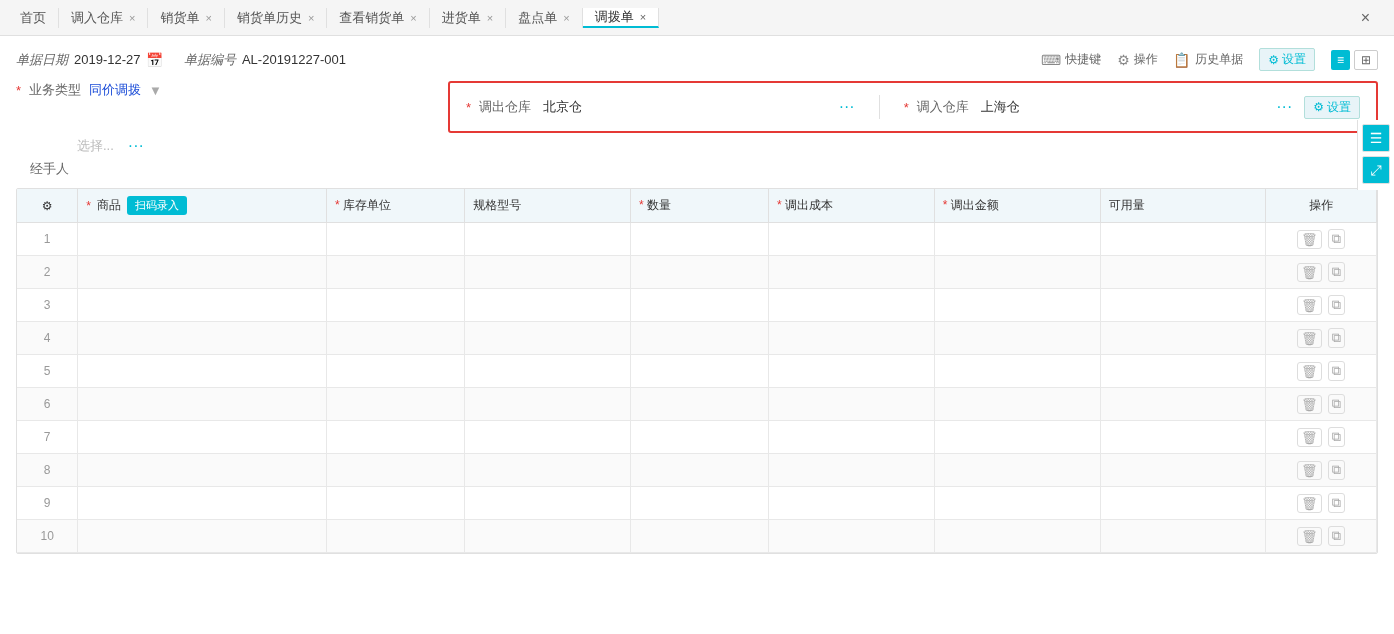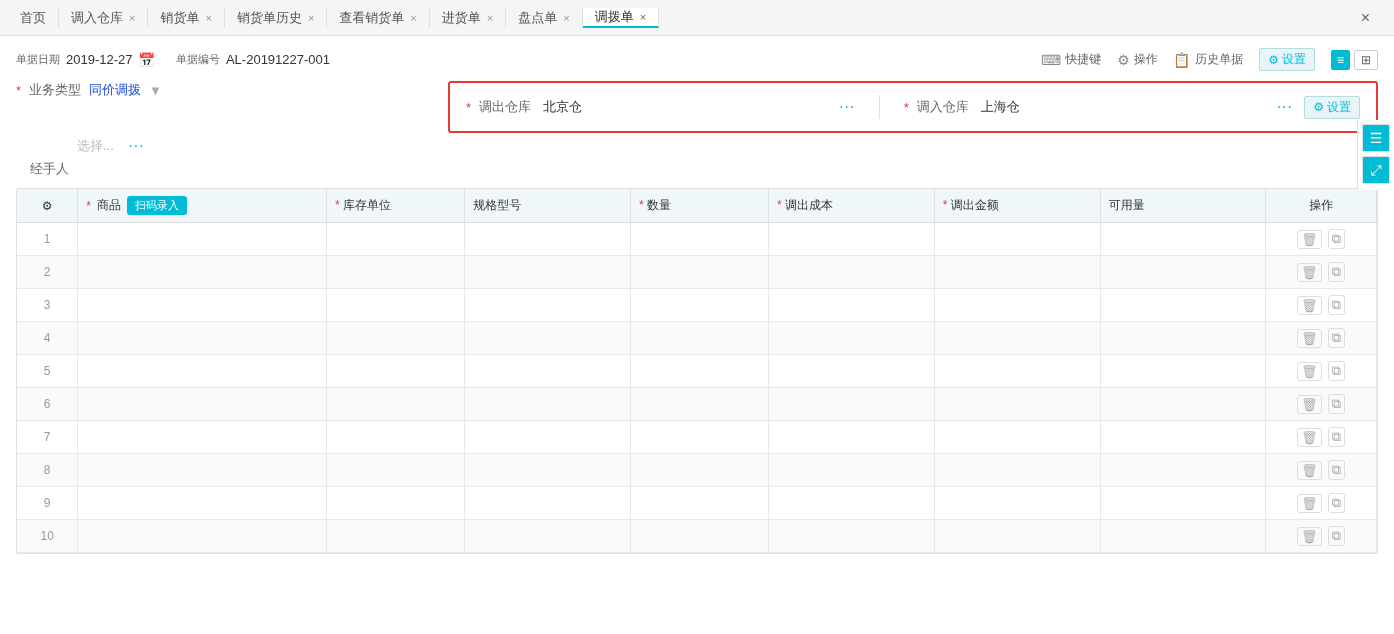--- a/index.html
+++ b/index.html
@@ -65,22 +65,23 @@
       padding: 12px 16px;
       background: #fff;
     }
     .form-field {
       display: flex;
       align-items: center;
       gap: 6px;
     }
     .form-field label {
       color: #666;
-      font-size: 11px;
+      font-size: 13px;
       white-space: nowrap;
+      font-style: italic;
     }
     .form-field .value {
       color: #333;
       font-size: 13px;
     }
     .date-icon {
       color: #00bcd4;
       cursor: pointer;
       font-size: 14px;
     }

